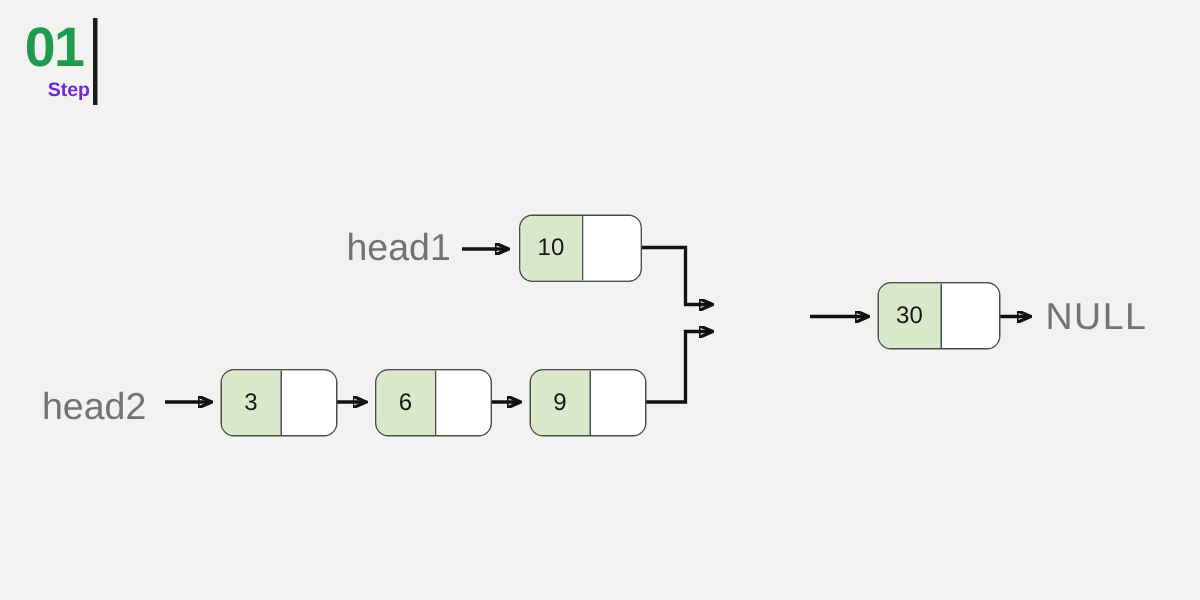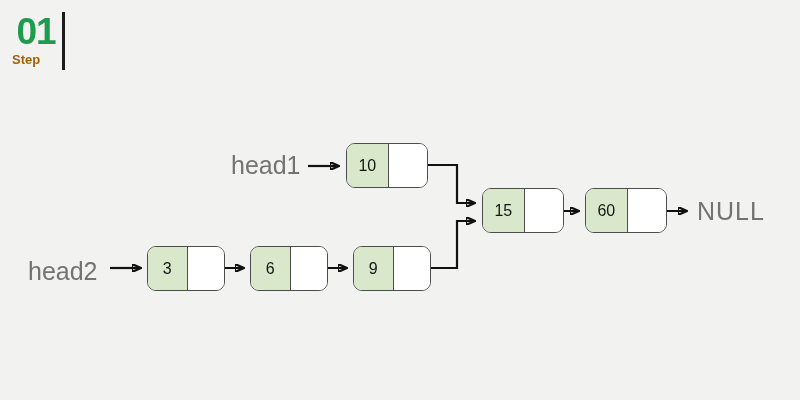--- a/index.html
+++ b/index.html
@@ -13,21 +13,21 @@
   .canvas { position: absolute; left: 0; top: 0; width: 716px; height: 400px; }
 
   
   .step-number {
     position: absolute; left: 12px; top: 12px; width: 48px;
     font-size: 37px; font-weight: 800; letter-spacing: -1px;
     color: #1e9b4e; text-align: center; line-height: 1.1;
   }
   .step-label {
     position: absolute; left: 12px; top: 52px; width: 48px;
-    font-size: 13px; font-weight: 700; color: #a16207; text-align: left;
+    font-size: 13px; font-weight: 700; color: #6d28d9; text-align: right;
   }
   .header-divider {
     position: absolute; left: 62px; top: 12px; width: 3px; height: 58px;
     background: #1b1b1b;
   }
   .page-title {
     position: absolute; left: 79px; top: 31px;
     font-size: 19px; color: #282828;
   }
 
@@ -103,22 +103,18 @@
   </div>
   <div class="node node-6">
     <div class="cell-data">6</div>
     <div class="cell-next"></div>
   </div>
   <div class="node node-9">
     <div class="cell-data">9</div>
     <div class="cell-next"></div>
   </div>
 
-  <div class="node node-15">
-    <div class="cell-data">15</div>
-    <div class="cell-next"></div>
-  </div>
   <div class="node node-30">
-    <div class="cell-data">60</div>
+    <div class="cell-data">30</div>
     <div class="cell-next"></div>
   </div>
 
 </div>
 
 </body></html>

